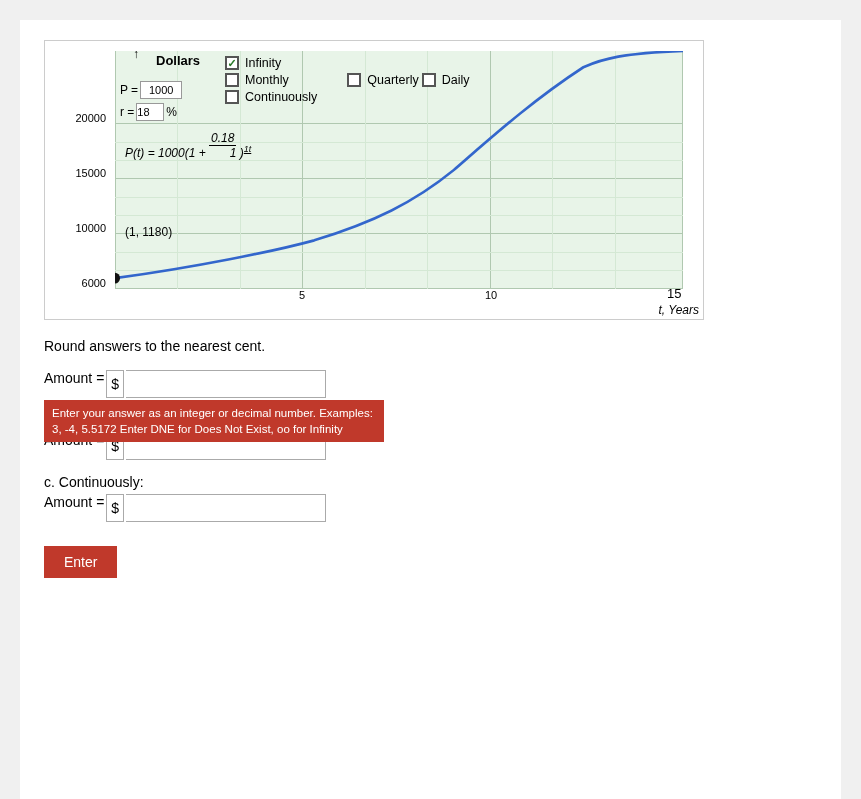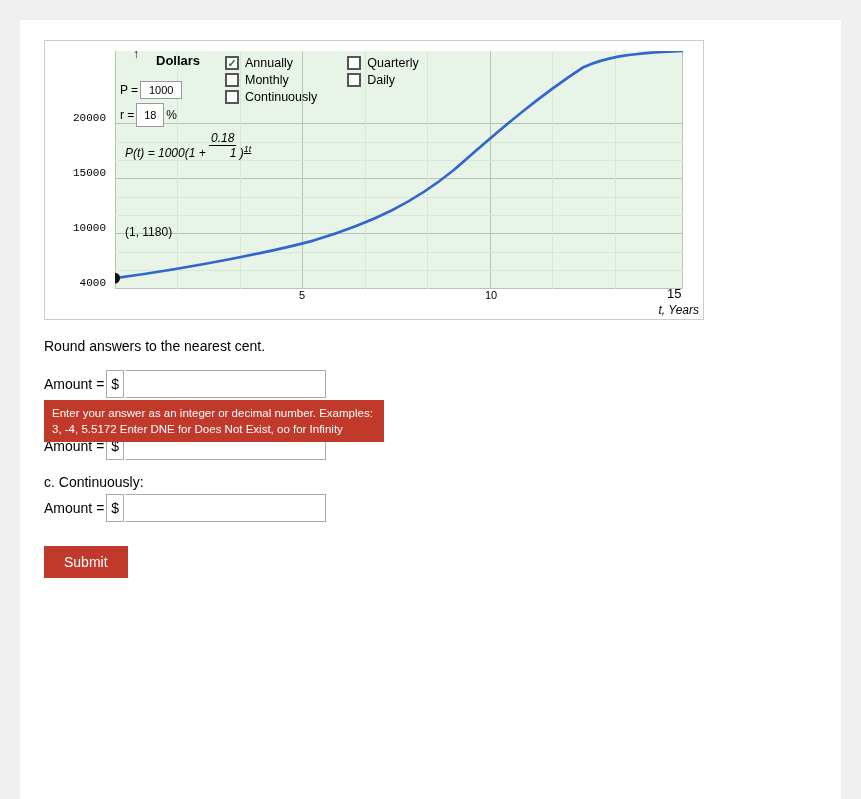--- a/index.html
+++ b/index.html
@@ -35,21 +35,20 @@
       right: 20px; bottom: 30px;
       background: #e8f4e8;
     }
     .y-tick {
       position: absolute;
       left: 0;
       font-size: 11px;
       text-align: right;
       width: 65px;
       padding-right: 4px;
-      font-family: Liberation Mono, monospace;
     }
     .legend-row {
       display: flex;
       align-items: center;
       gap: 6px;
     }
     .checkbox {
       width: 14px;
       height: 14px;
       border: 2px solid #555;
@@ -80,21 +79,21 @@
     }
     .answer-group {
       margin-bottom: 14px;
     }
     .answer-label {
       font-weight: normal;
       margin-bottom: 4px;
     }
     .answer-row {
       display: flex;
-      align-items: center;
+      align-items: flex-start;
       gap: 2px;
       position: relative;
     }
     .amount-input {
       width: 200px;
       height: 28px;
       border: 1px solid #aaa;
       border-left: none;
       font-size: 14px;
       padding: 2px 6px;
@@ -134,21 +133,21 @@
 </head>
 <body>
 
 <div class="page">
 
   <div class="graph-container">
 
     <div class="y-tick" style="bottom: 195px; top: auto; position:absolute; left:0; width:65px; text-align:right; font-size:11px; padding-right:4px;">20000</div>
     <div class="y-tick" style="bottom: 140px; top: auto; position:absolute; left:0; width:65px; text-align:right; font-size:11px; padding-right:4px;">15000</div>
     <div class="y-tick" style="bottom: 85px; top: auto; position:absolute; left:0; width:65px; text-align:right; font-size:11px; padding-right:4px;">10000</div>
-    <div class="y-tick" style="bottom: 30px; top: auto; position:absolute; left:0; width:65px; text-align:right; font-size:11px; padding-right:4px;">4000</div>
+    <div class="y-tick" style="bottom: 30px; top: auto; position:absolute; left:0; width:65px; text-align:right; font-size:11px; padding-right:4px;">6000</div>
 
     <div class="graph-inner">
 
       <div style="position:absolute; left:0; right:0; bottom:0; height:1px; background:#b0c8b0;"></div>
       <div style="position:absolute; left:0; right:0; bottom:55px; height:1px; background:#b0c8b0;"></div>
       <div style="position:absolute; left:0; right:0; bottom:110px; height:1px; background:#b0c8b0;"></div>
       <div style="position:absolute; left:0; right:0; bottom:165px; height:1px; background:#b0c8b0;"></div>
 
       <div style="position:absolute; top:0; bottom:0; left:0; width:1px; background:#b0c8b0;"></div>
       <div style="position:absolute; top:0; bottom:0; left:33%; width:1px; background:#b0c8b0;"></div>
@@ -183,52 +182,52 @@
         </span>
         )<sup style="font-size:9px;text-decoration:underline;">1t</sup>
       </div>
       <div style="position:absolute; bottom:50px; left:10px; font-size:12px;">(1, 1180)</div>
 
       <div style="position:absolute; top:5px; left:110px; font-size:12.5px;">
         <div style="display:flex; gap:30px;">
           <div style="display:flex; flex-direction:column; gap:3px;">
             <div class="legend-row">
               <div class="checkbox checked">✓</div>
-              <span>Annually</span>
+              <span>Infinity</span>
             </div>
             <div class="legend-row">
               <div class="checkbox"></div>
               <span>Monthly</span>
             </div>
             <div class="legend-row">
               <div class="checkbox"></div>
               <span>Continuously</span>
             </div>
           </div>
-          <div style="display:flex; flex-direction:column; gap:3px;">
+          <div style="display:flex; flex-direction:row; gap:3px;">
             <div class="legend-row">
               <div class="checkbox"></div>
               <span>Quarterly</span>
             </div>
             <div class="legend-row">
               <div class="checkbox"></div>
               <span>Daily</span>
             </div>
           </div>
         </div>
       </div>
 
       <div style="position:absolute; top:30px; left:5px; display:flex; align-items:center; font-size:12px; gap:2px;">
         <span>P =</span>
         <input type="text" value="1000" style="width: 42px; height: 18px; border: 1px solid rgb(153, 153, 153); font-size: 11px; text-align: center;">
       </div>
 
       <div style="position:absolute; top:52px; left:5px; display:flex; align-items:center; font-size:12px; gap:2px;">
         <span>r =</span>
-        <input type="text" value="18" style="width: 28px; height: 24px; border: 1px solid rgb(153, 153, 153); font-size: 11px; text-align: center;">
+        <input type="text" value="18" style="width: 28px; height: 18px; border: 1px solid rgb(153, 153, 153); font-size: 11px; text-align: left;">
         <span>%</span>
       </div>
     </div>
 
     <div style="position:absolute; top:12px; left:71px; font-size:13px; font-weight:bold;margin-left:40px;">Dollars</div>
 
     <div style="position:absolute; top:6px; left:88px; font-size:12px;">↑</div>
 
     <div style="position:absolute; bottom:18px; left:254px; font-size:11px;">5</div>
     <div style="position:absolute; bottom:18px; left:440px; font-size:11px;">10</div>
@@ -266,15 +265,15 @@
     
     <div class="answer-group">
       <div class="answer-label">c. Continuously:</div>
       <div class="answer-row">
         <span>Amount = </span>
         <span class="dollar-sign">$</span>
         <input type="text" class="amount-input" value="" style="">
       </div>
     </div>
 
-    <button class="submit-btn">Submit</button>
+    <button class="submit-btn">Enter</button>
   </div>
 </div>
 
 </body></html>

